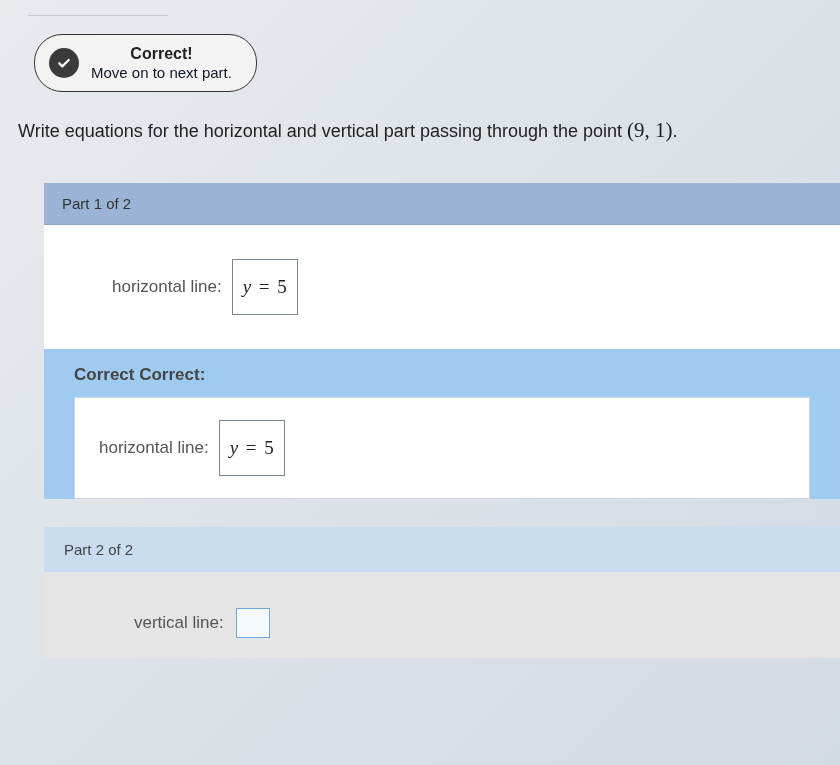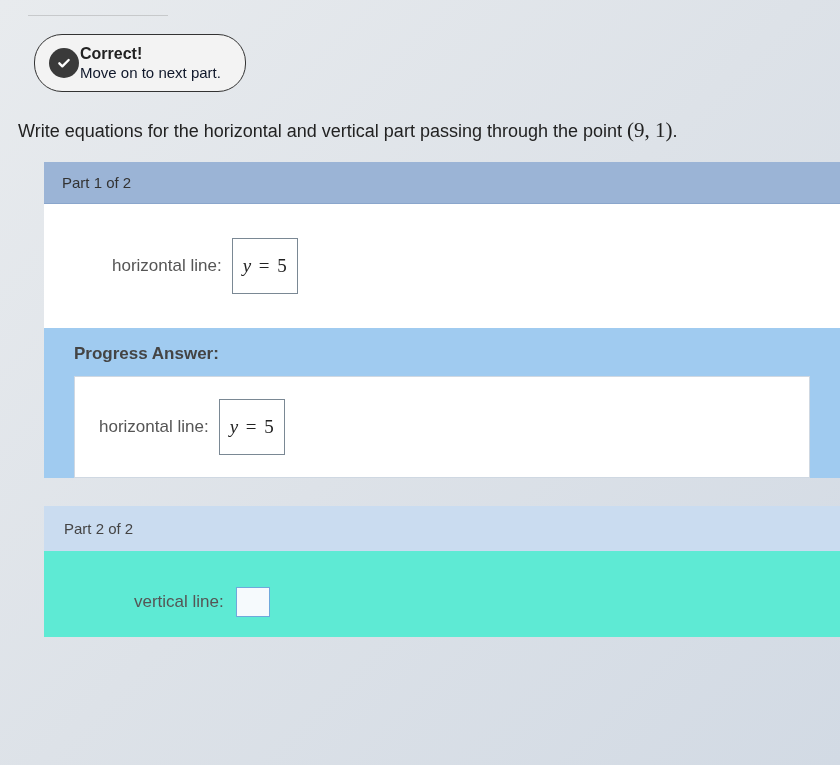--- a/index.html
+++ b/index.html
@@ -19,40 +19,41 @@
     opacity: 0.4;
   }
   .correct-pill {
     display: inline-flex;
     align-items: center;
     border: 1.5px solid #333;
     border-radius: 28px;
     padding: 10px 24px 10px 14px;
     margin: 18px 0 0 34px;
     background: #f3f3f3;
-    gap: 1px;
+    gap: 12px;
+    text-align: center;
   }
   .check-badge {
     width: 30px; height: 30px;
     border-radius: 50%;
     background: #3a3a3a;
     display: flex; align-items: center; justify-content: center;
     flex-shrink: 0;
   }
   .check-badge svg { width: 16px; height: 16px; }
   .pill-text .line1 { font-weight: bold; font-size: 16px; color: #222; }
   .pill-text .line2 { font-size: 15px; color: #0f172a; margin-top: 1px; }
   .prompt {
     margin: 26px 0 0 18px;
     font-size: 18px;
     color: #222;
   }
   .prompt .point { font-family: 'Times New Roman', serif; font-size: 21px; }
   .part-card {
-    margin: 19px 0 0 44px;
+    margin: 40px 0 0 44px;
     width: 796px;
     background: #fff;
   }
   .part-header {
     background: #9bb4d6;
     padding: 12px 18px;
     font-size: 15px;
     color: #333;
     border-bottom: 1px solid #8aa6cc;
   }
@@ -114,21 +115,21 @@
   }
   .progress-fill {
     height: 100%;
     background: #2748c8;
     border-radius: 7px 0 0 7px;
     width: 50%;
   }
   .part2-card {
     margin: 28px 0 0 44px;
     width: 796px;
-    background: #5eead4;
+    background: #e5e5e5;
   }
   .part2-header {
     background: #cadcf0;
     padding: 14px 20px;
     font-size: 15px;
     color: #444;
   }
   .part2-row {
     padding: 36px 0 20px 90px;
     font-size: 17px;
@@ -170,21 +171,21 @@
   <div class="part-header">Part 1 of 2</div>
 
   <div class="answer-row">
     <span>horizontal line:</span>
     <span class="eq-box">
       <span>y</span><span class="eq"> = </span><span class="num">5</span>
     </span>
   </div>
 
   <div class="correct-section">
-    <div class="correct-label">Progress Answer:</div>
+    <div class="correct-label">Correct Correct:</div>
     <div class="correct-answer-box">
       <span>horizontal line:</span>
       <span class="eq-box">
         <span>y</span><span class="eq"> = </span><span class="num">5</span>
       </span>
     </div>
   </div>
 
 </div>
 

